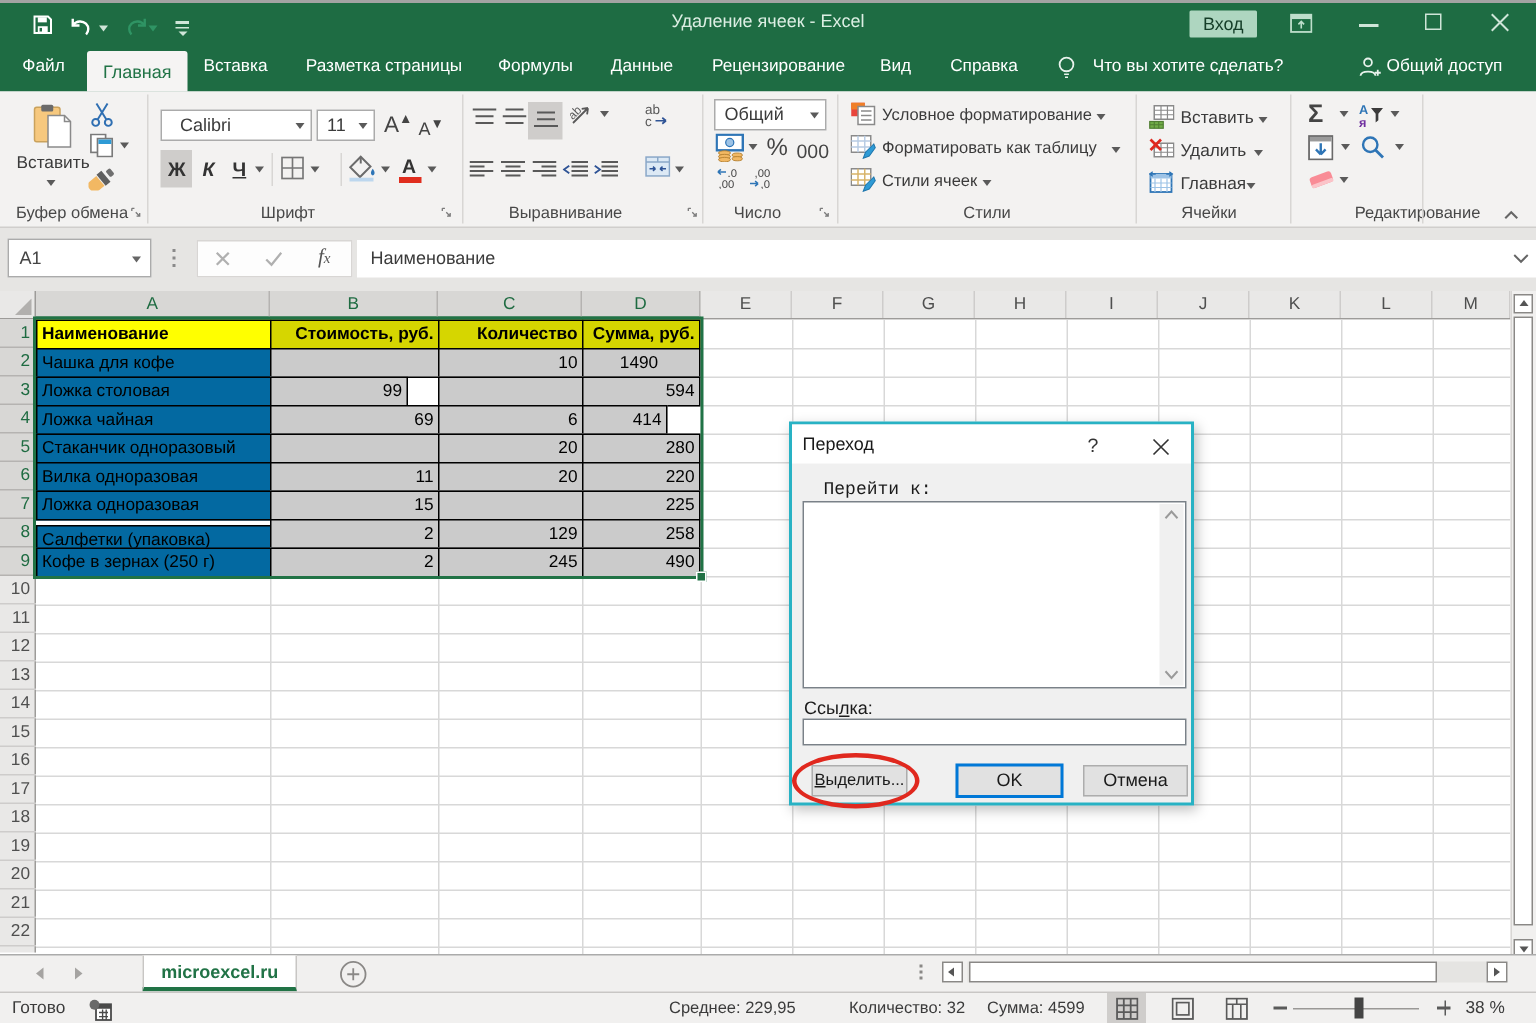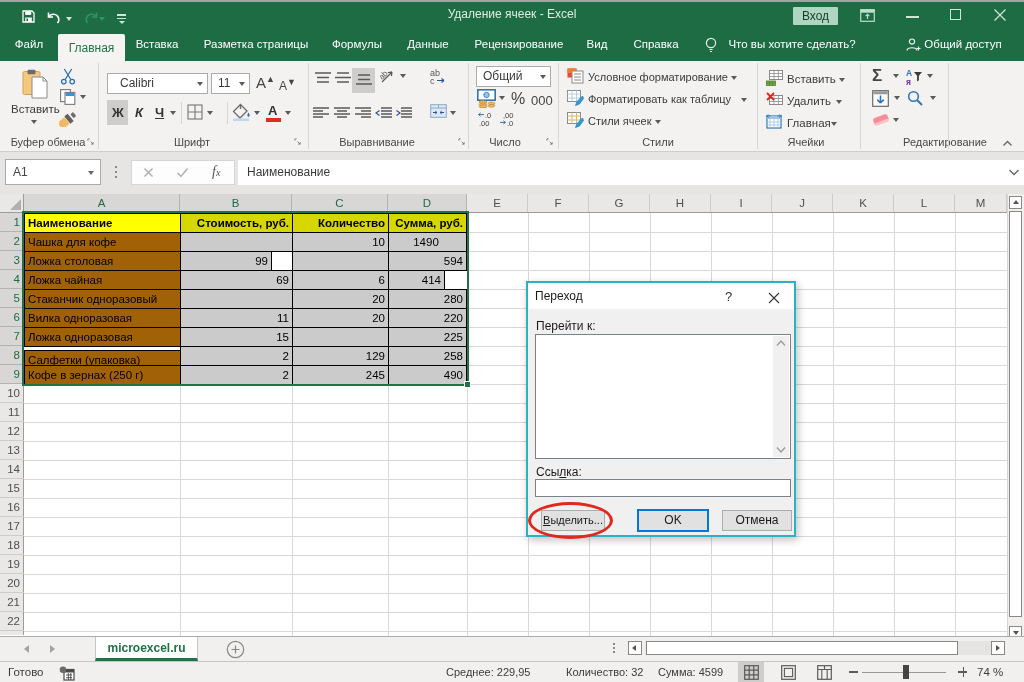--- a/index.html
+++ b/index.html
@@ -26,21 +26,21 @@
   
   .ch{top:0;height:18px;line-height:18px;text-align:center;color:#4f4f4f;border-right:1px solid #cecccb;box-sizing:border-box;}
   .chs{color:#1e6b41;border-right-color:#b5b3b1;}
   .rh{left:0;width:24px;height:19px;line-height:18px;text-align:right;padding-right:4px;box-sizing:border-box;color:#4f4f4f;border-bottom:1px solid #cecccb;}
   .rhs{color:#1e6b41;border-bottom-color:#b5b3b1;}
   .c{height:20px;line-height:19px;border:1px solid #000;box-sizing:border-box;overflow:hidden;white-space:nowrap;}
   .ca{text-align:left;padding-left:3px;}
   .cn{text-align:right;padding-right:3px;}
   .y1{background:#ffff00;}
   .y2{background:#d6d600;}
-  .bl{background:#a16207;}
+  .bl{background:#0369a1;}
   .gr{background:#cbcbcb;}
   
   
 </style></head>
 <body>
 <div class="abs" id="topline"></div>
 <div class="abs" id="titlebar">
 
   <svg class="abs" style="left:22px;top:8px" width="13" height="13" viewBox="0 0 13 13">
     <path d="M1 1 h9 l2 2 v9 h-11 z" fill="none" stroke="#ffffff" stroke-width="1.3"></path>
@@ -542,30 +542,30 @@
   </svg>
   <svg class="abs" style="left:817px;top:3px" width="15" height="15" viewBox="0 0 15 15">
     <rect x="0.7" y="0.7" width="13.6" height="13.6" fill="none" stroke="#5a5a5a" stroke-width="1.2"></rect>
     <path d="M0.7 4.5 H14.3 M7.5 0.7 V4.5 M4.8 4.5 V14.3 M10.2 4.5 V14.3" stroke="#5a5a5a" stroke-width="1.1"></path>
   </svg>
   <div class="abs" style="left:849px;top:9px;width:9px;height:1.6px;background:#5a5a5a;"></div>
   <div class="abs" style="left:862px;top:10px;width:84px;height:1px;background:#9a9896;"></div>
   <div class="abs" style="left:903px;top:3px;width:6px;height:14px;background:#444;"></div>
   <div class="abs" style="left:958px;top:9px;width:9px;height:1.6px;background:#5a5a5a;"></div>
   <div class="abs" style="left:962.5px;top:4.5px;width:1.6px;height:10px;background:#5a5a5a;"></div>
-  <div class="abs" style="left:977px;top:4px;">74 %</div>
+  <div class="abs" style="left:977px;top:4px;">38 %</div>
 </div>
 <div class="abs" id="dialog" style="left:526px;top:281px;width:270px;height:256px;background:#f0f0f0;border:2px solid #28b2c4;box-sizing:border-box;box-shadow:2px 3px 8px rgba(0,0,0,0.25);font-size:12px;color:#1a1a1a;">
   <div class="abs" style="left:0;top:0;width:266px;height:26px;background:#fff;"></div>
   <div class="abs" style="left:7px;top:6px;">Переход</div>
   <div class="abs" style="left:197px;top:6px;font-size:13px;color:#333;">?</div>
   <svg class="abs" style="left:240px;top:9px" width="12" height="12" viewBox="0 0 12 12">
     <path d="M1 1 L11 11 M11 1 L1 11" stroke="#333" stroke-width="1.1"></path>
   </svg>
-  <div class="abs" style="left:8px;top:36px;">Перейти к:</div>
+  <div class="abs" style="left:21px;top:36px;font-family:Liberation Mono, monospace;">Перейти к:</div>
   <div class="abs" style="left:7px;top:51px;width:256px;height:125px;background:#fff;border:1px solid #7a8188;box-sizing:border-box;">
     <div class="abs" style="right:1px;top:1px;width:16px;height:121px;background:#f0f0f0;"></div>
     <svg class="abs" style="right:4px;top:4px" width="10" height="8" viewBox="0 0 10 8">
         <path d="M1 6.5 L5 2 L9 6.5" fill="none" stroke="#9a9a9a" stroke-width="1.3"></path>
       </svg>
     <svg class="abs" style="right:4px;bottom:4px" width="10" height="8" viewBox="0 0 10 8">
         <path d="M1 1.5 L5 6 L9 1.5" fill="none" stroke="#9a9a9a" stroke-width="1.3"></path>
       </svg>
   </div>
   <div class="abs" style="left:8px;top:182px;">Ссы<span style="text-decoration:underline;">л</span>ка:</div>

